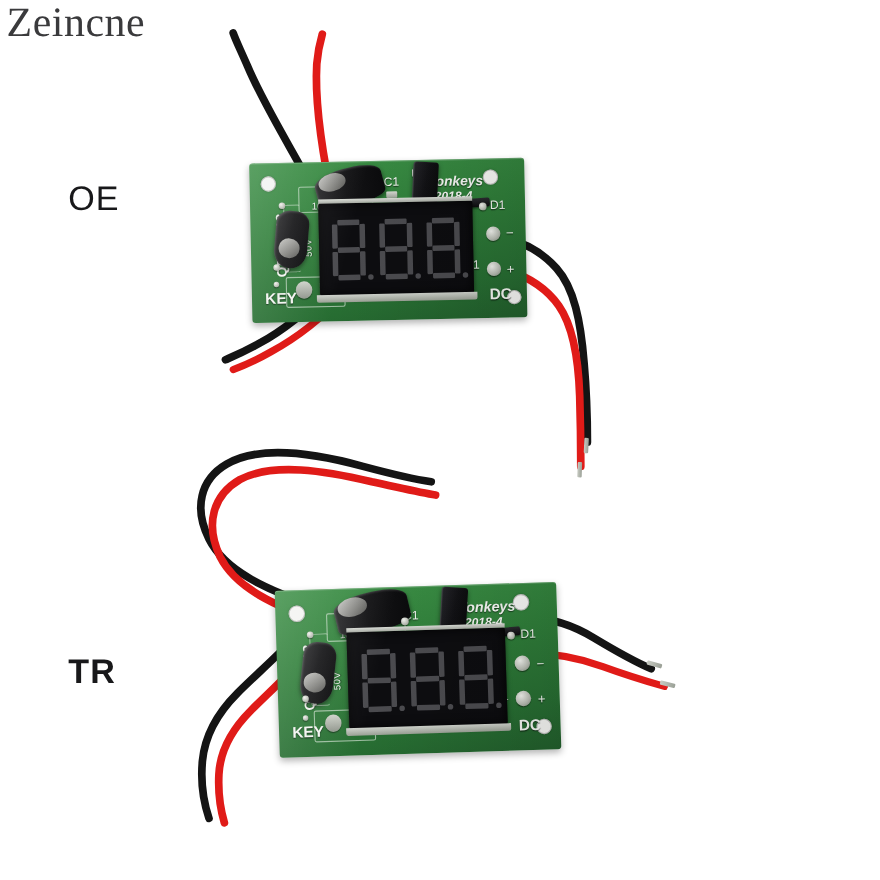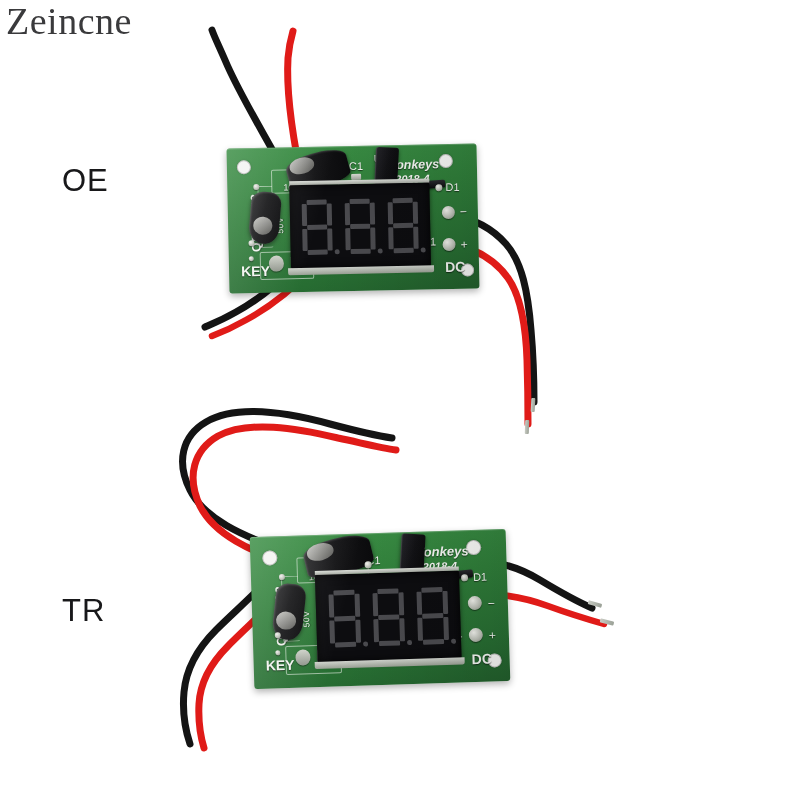--- a/index.html
+++ b/index.html
@@ -15,21 +15,21 @@
     position:absolute;left:6px;top:2px;
     font-family:"Liberation Serif",serif;
     font-size:38px;color:#3a3a3c;letter-spacing:.5px;
     line-height:1;user-select:none;
   }
   .var-label{
     position:absolute;font-family:"Liberation Sans",sans-serif;
     font-size:31px;color:#18181a;letter-spacing:1px;line-height:1;
   }
   #label-oe{left:62px;top:165px;}
-  #label-tr{left:62px;top:595px;}
+  #label-tr{left:62px;top:595px;font-weight:bold;}
 
   
   .module{position:absolute;}
   .board{
     position:absolute;left:0;top:0;
     background:linear-gradient(168deg,#3c8f46 0%,#2f7d39 42%,#276d32 78%,#225f2c 100%);
     border-radius:3px;
     box-shadow:0 3px 7px rgba(0,0,0,.30), inset 0 1px 0 rgba(255,255,255,.22);
     overflow:hidden;
   }

